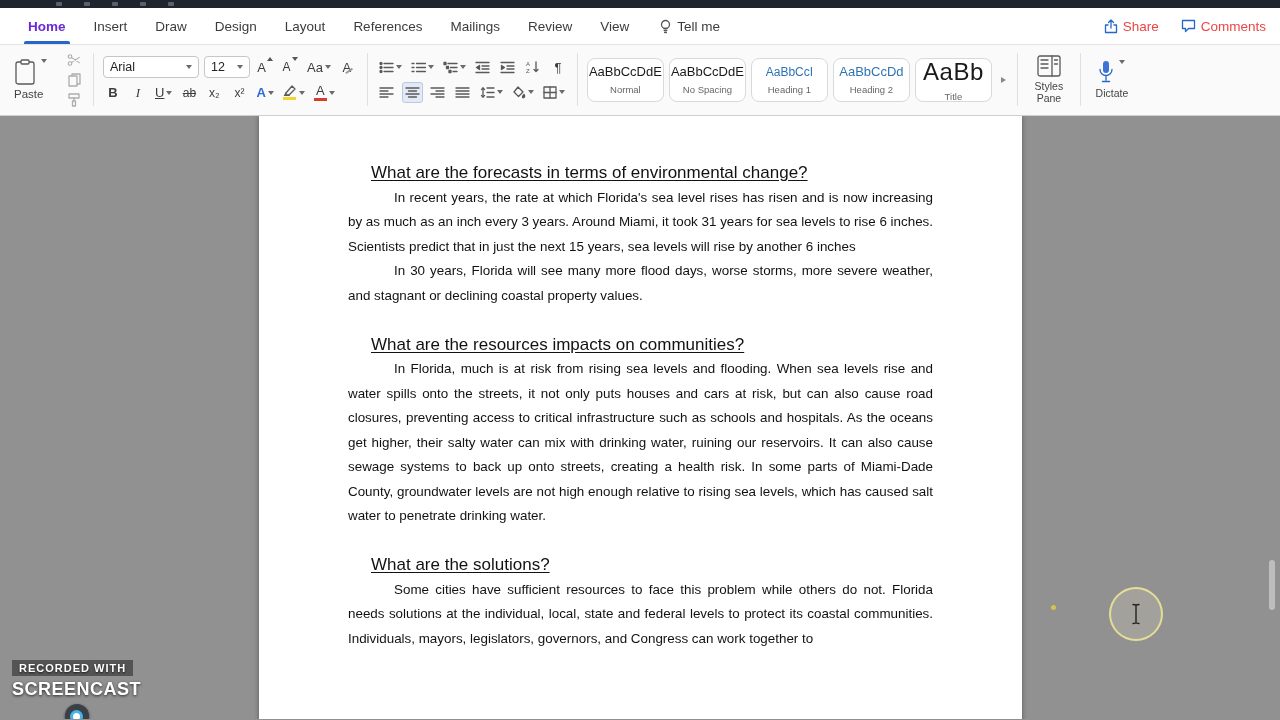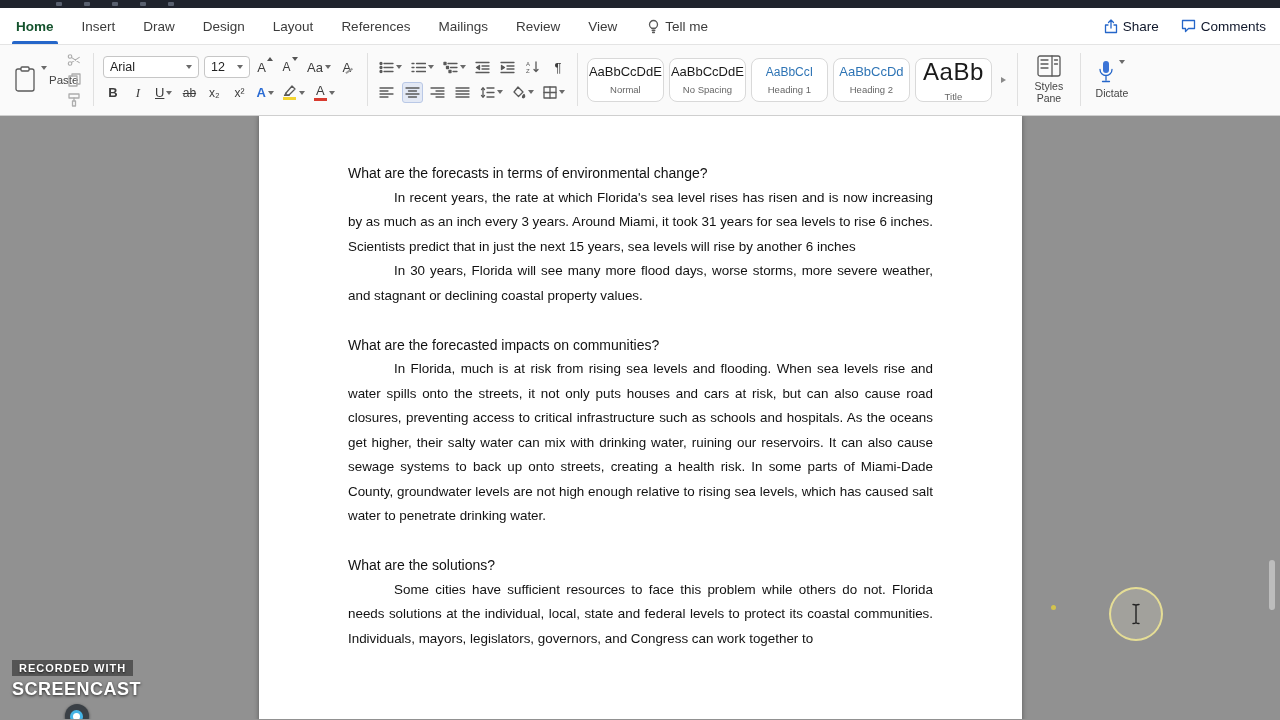--- a/index.html
+++ b/index.html
@@ -8,42 +8,42 @@
   .app { position:relative; width:1280px; height:720px; background:#919191; }
 
   
   .titlebar { height:8px; background:#20242d; display:flex; align-items:center; gap:22px; padding-left:56px; }
   .titlebar .qa { width:6px; height:4px; background:#59606e; border-radius:1px; }
 
   
   .tabrow { height:37px; background:#ffffff; display:flex; align-items:center; padding:0 14px 0 16px; border-bottom:1px solid #e4e4e4; }
   .tabs { display:flex; align-items:center; height:100%; }
   .tab { font-size:13.5px; color:#3c3c3c; margin-right:28px; height:100%; display:flex; align-items:center; position:relative; cursor:default; white-space:nowrap; }
-  .tab.active { color:#14532d; font-weight:bold; }
+  .tab.active { color:#6d28d9; font-weight:bold;margin-left:12px; }
   .tab.active::after { content:""; position:absolute; left:-4px; right:-4px; bottom:0; height:3px; background:#2566c9; border-radius:2px 2px 0 0; }
   .tellme { display:flex; align-items:center; gap:5px; font-size:13.5px; color:#3c3c3c; margin-left:2px; }
   .tab-spacer { flex:1; }
-  .tabaction { display:flex; align-items:center; gap:5px; color:#0f172a; font-size:13.5px; margin-left:22px; }
+  .tabaction { display:flex; align-items:center; gap:5px; color:#ef4444; font-size:13.5px; margin-left:22px; }
   svg.ico { display:block; stroke:#595959; fill:none; stroke-width:1.3; stroke-linecap:round; stroke-linejoin:round; }
   svg.ico.blue { stroke:#2566c9; }
   svg.ico.dis { stroke:#adadad; }
 
   
   .ribbon { height:71px; background:#fafafa; border-bottom:1px solid #cfcfcf; display:flex; align-items:stretch; padding:5px 6px 6px 10px; }
   .sep { width:1px; background:#e0e0e0; margin:3px 5px; }
   .rgroup { display:flex; flex-direction:column; justify-content:center; gap:4px; padding:0 4px; }
   .row { display:flex; align-items:center; gap:5px; }
   .btn { display:flex; align-items:center; justify-content:center; min-width:20px; height:21px; border-radius:3px; color:#3d3d3d; font-size:13px; padding:0 2px; cursor:default; }
   .chev { width:0; height:0; border-left:3.5px solid transparent; border-right:3.5px solid transparent; border-top:4px solid #6a6a6a; margin-left:2px; flex:0 0 auto; }
   .chev.r { border:none; border-top:3.5px solid transparent; border-bottom:3.5px solid transparent; border-left:5px solid #8a8a8a; }
   .select { display:flex; align-items:center; justify-content:space-between; background:#fff; border:1px solid #c6c6c6; border-radius:4px; height:22px; padding:0 6px; font-size:12.5px; color:#222; }
 
   
   .clipgrp { flex-direction:row; align-items:center; gap:6px; }
-  .paste { display:flex; flex-direction:row; align-items:center; width:44px; color:#444; font-size:11.5px; gap:2px; }
+  .paste { display:flex; flex-direction:column; align-items:flex-start; width:44px; color:#444; font-size:11.5px; gap:2px; }
   .paste .top { display:flex; align-items:flex-start; gap:3px; }
   .minicol { display:flex; flex-direction:column; gap:5px; }
   .minicol .btn { height:15px; }
 
   
   .g-bold { font-weight:bold; }
   .g-italic { font-style:italic; font-family:"Liberation Serif", serif; }
   .g-underline { text-decoration:underline; }
   .g-strike { text-decoration:line-through; font-size:12px; }
   .g-small { font-size:12px; }
@@ -67,21 +67,21 @@
   .style-label { font-size:9.5px; color:#666; }
   .gallery-more { display:flex; align-items:center; padding:0 2px; }
 
   .bigbtn { display:flex; flex-direction:column; align-items:center; justify-content:center; gap:3px; color:#444; font-size:10.5px; text-align:center; line-height:1.15; width:52px; }
 
   
   .canvas { position:relative; height:603px; background:#919191; overflow:hidden; }
   .page { position:absolute; left:259px; top:0; width:763px; height:640px; background:#ffffff; box-shadow:0 0 5px rgba(0,0,0,.38); padding:45px 89px 0 89px; }
   .doc { font-size:13.4px; line-height:24.5px; color:#121212; }
   .doc section + section { margin-top:24.5px; }
-  .doc h2 { font-size:14px; font-weight:normal; line-height:24.5px; text-underline-offset:2px; }
+  .doc h2 { font-size:17px; font-weight:normal; line-height:24.5px; text-decoration:underline; text-underline-offset:2px;margin-left:23px; }
   .doc p { text-align:justify; text-indent:46px; }
 
   
   .scroll-thumb { position:absolute; left:1269px; top:444px; width:6px; height:50px; border-radius:3px; background:#bdbdbd; }
   .click-ring { position:absolute; left:1109px; top:471px; width:54px; height:54px; border-radius:50%; border:2px solid rgba(233,224,150,.95); background:rgba(255,250,215,.16); display:flex; align-items:center; justify-content:center; }
   .mini-dot { position:absolute; left:1051px; top:489px; width:5px; height:5px; border-radius:50%; background:#d3c34d; }
 
   
   .watermark { position:absolute; left:12px; top:542px; color:#fff; }
   .wm1 { display:inline-block; font-size:11px; font-weight:bold; letter-spacing:1px; background:rgba(35,35,35,.55); padding:2px 7px; text-shadow:0 1px 2px rgba(0,0,0,.7); }
@@ -385,21 +385,21 @@
 
   <div class="canvas">
     <div class="page">
       <div class="doc">
         <section>
           <h2>What are the forecasts in terms of environmental change?</h2>
           <p>In recent years, the rate at which Florida's sea level rises has risen and is now increasing by as much as an inch every 3 years. Around Miami, it took 31 years for sea levels to rise 6 inches. Scientists predict that in just the next 15 years, sea levels will rise by another 6 inches</p>
           <p>In 30 years, Florida will see many more flood days, worse storms, more severe weather, and stagnant or declining coastal property values.</p>
         </section>
         <section>
-          <h2>What are the forecasted impacts on communities?</h2>
+          <h2>What are the resources impacts on communities?</h2>
           <p>In Florida, much is at risk from rising sea levels and flooding. When sea levels rise and water spills onto the streets, it not only puts houses and cars at risk, but can also cause road closures, preventing access to critical infrastructure such as schools and hospitals. As the oceans get higher, their salty water can mix with drinking water, ruining our reservoirs. It can also cause sewage systems to back up onto streets, creating a health risk. In some parts of Miami-Dade County, groundwater levels are not high enough relative to rising sea levels, which has caused salt water to penetrate drinking water.</p>
         </section>
         <section>
           <h2>What are the solutions?</h2>
           <p>Some cities have sufficient resources to face this problem while others do not. Florida needs solutions at the individual, local, state and federal levels to protect its coastal communities. Individuals, mayors, legislators, governors, and Congress can work together to</p>
         </section>
       </div>
     </div>
 
     <div class="scroll-thumb"></div>

